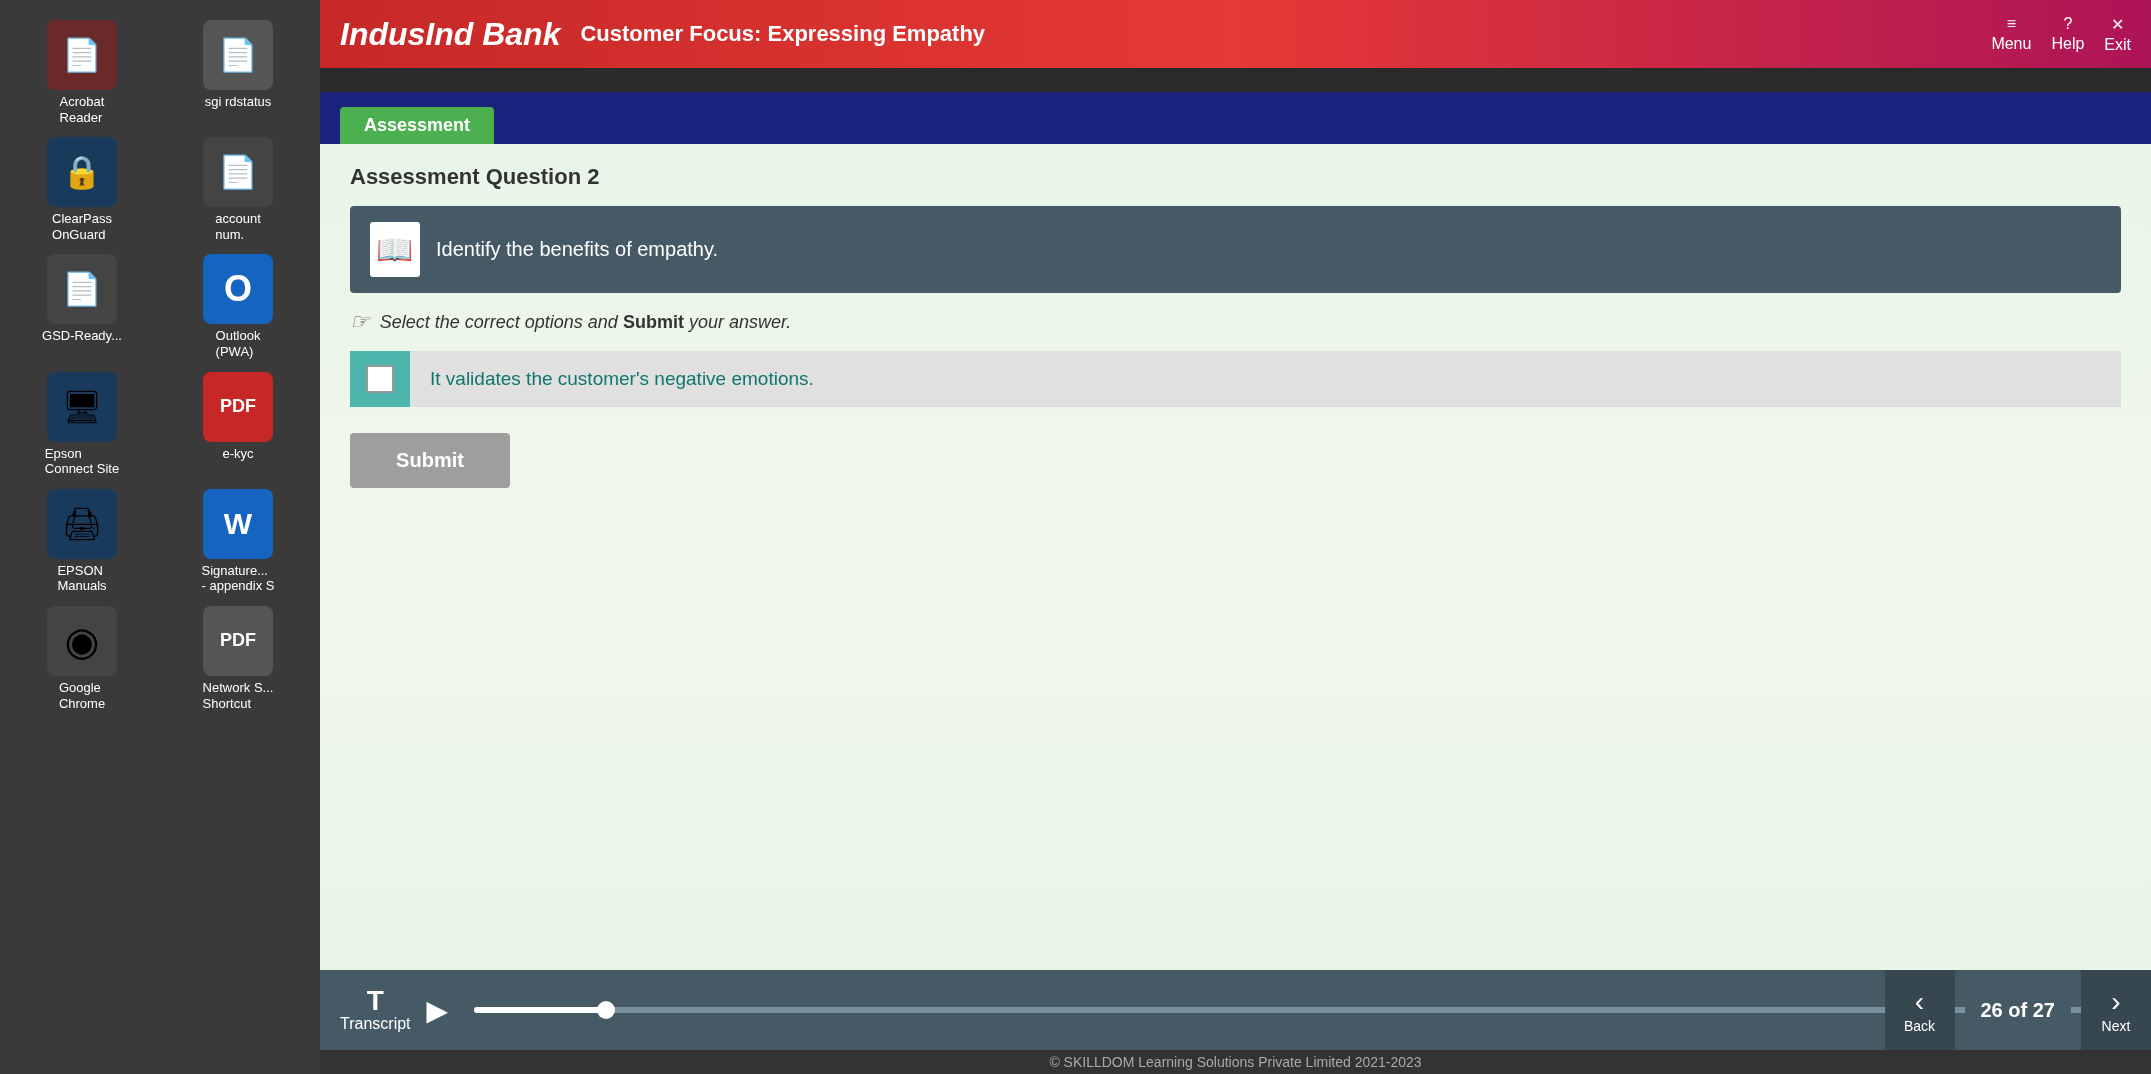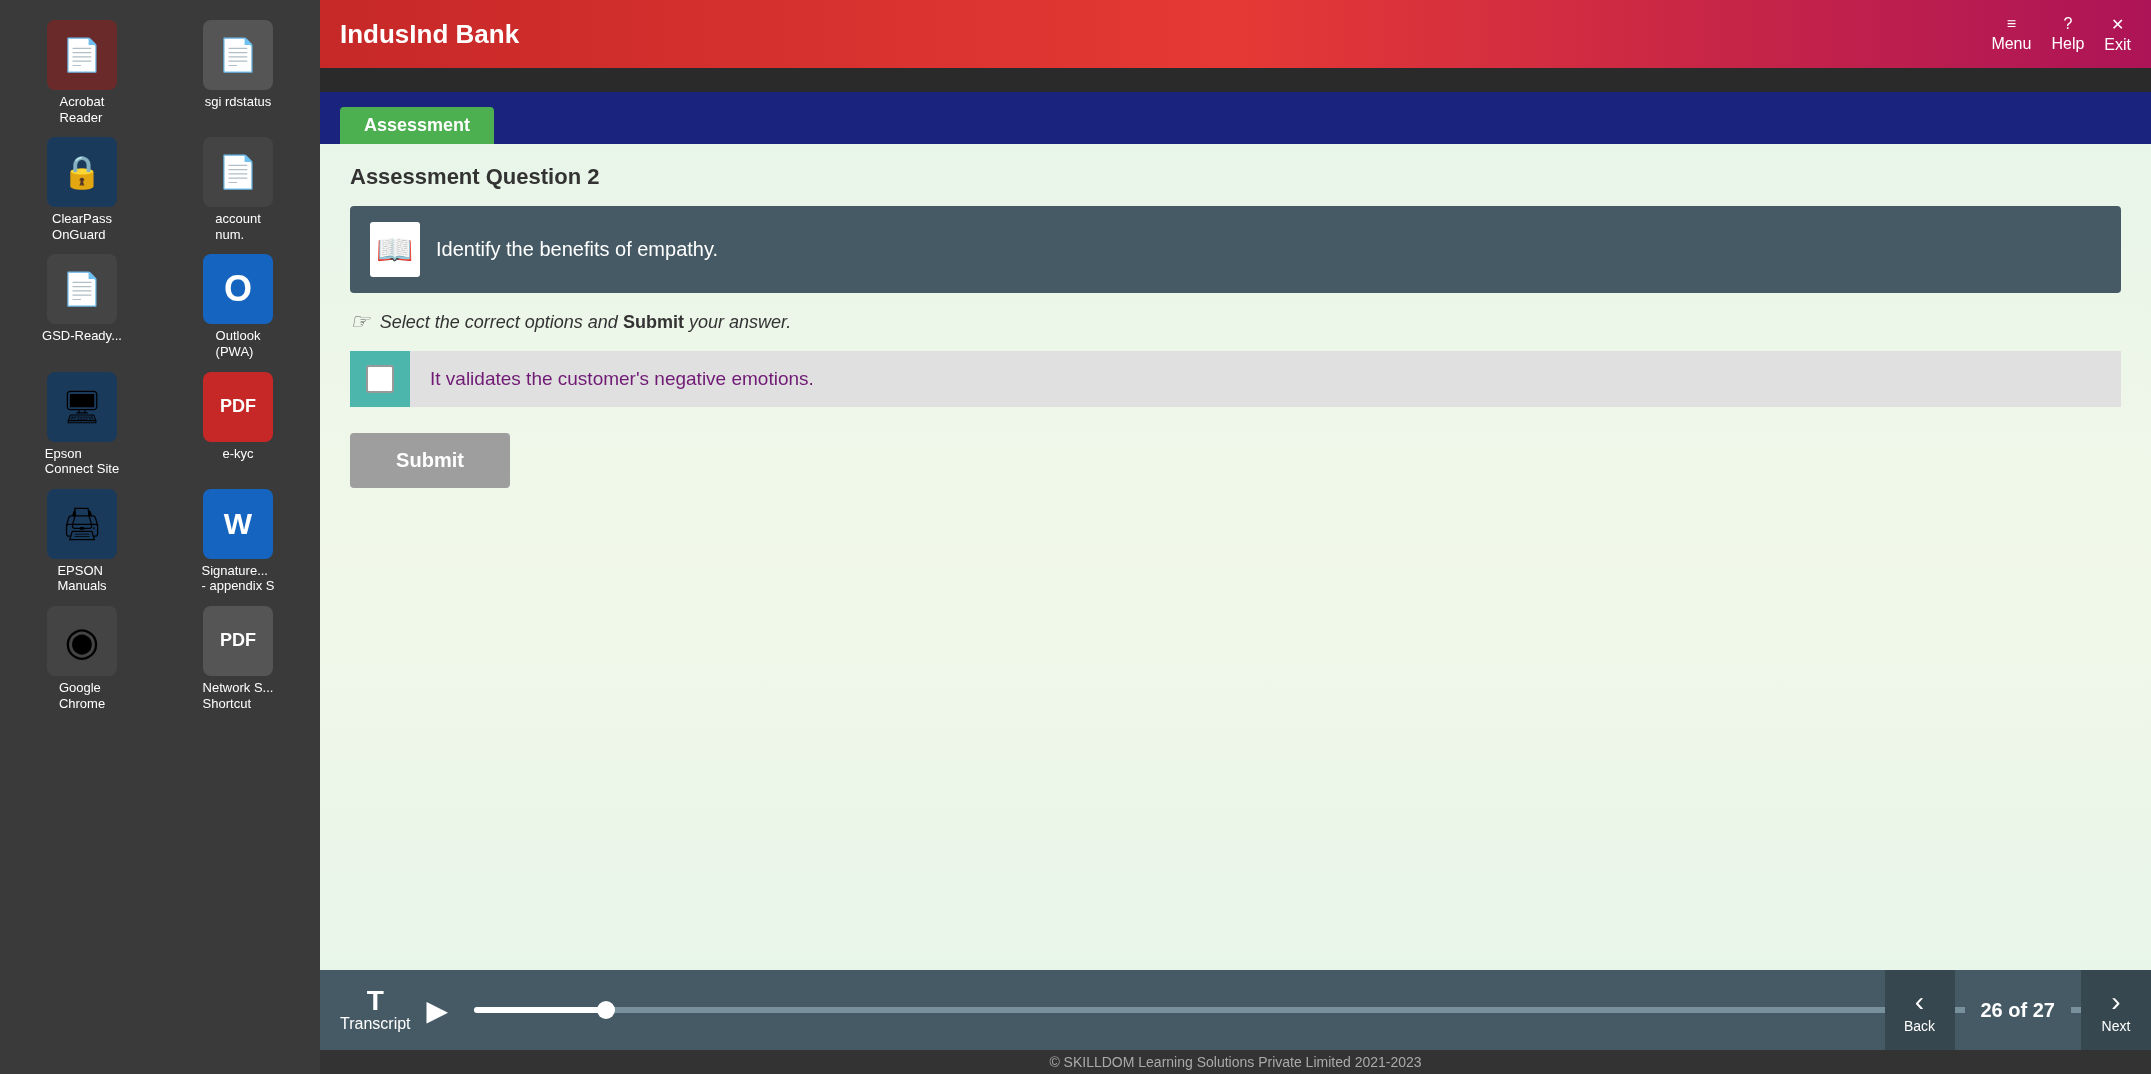--- a/index.html
+++ b/index.html
@@ -91,22 +91,23 @@
     }
 
     .header-left {
       display: flex;
       align-items: center;
       gap: 20px;
     }
 
     .bank-name {
       color: #fff;
-      font-size: 26px;
-      font-weight: bold;
+      font-size: 32px;
+      font-weight: bold;
+      font-style: italic;
     }
 
     .course-title {
       color: #fff;
       font-size: 22px;
       font-weight: bold;
     }
 
     .header-right {
       display: flex;
@@ -232,21 +233,21 @@
       cursor: pointer;
       appearance: none;
       -webkit-appearance: none;
     }
 
     .option-text-area {
       background: #e0e0e0;
       flex: 1;
       padding: 14px 20px;
       font-size: 19px;
-      color: #701a75;
+      color: #0f766e;
       height: 56px;
       display: flex;
       align-items: center;
     }
 
     .submit-btn {
       background: #9e9e9e;
       color: #fff;
       border: none;
       padding: 16px 40px;
@@ -441,20 +442,21 @@
       <span class="icon-label">Network S...<br>Shortcut</span>
     </div>
   </div>
 </div>
 
 <div id="main">
 
   <div id="header">
     <div class="header-left">
       <span class="bank-name">IndusInd Bank</span>
+      <span class="course-title">Customer Focus: Expressing Empathy</span>
     </div>
     <div class="header-right">
       <button class="header-btn">
         <span>≡</span>
         <span>Menu</span>
       </button>
       <button class="header-btn">
         <span>?</span>
         <span>Help</span>
       </button>

